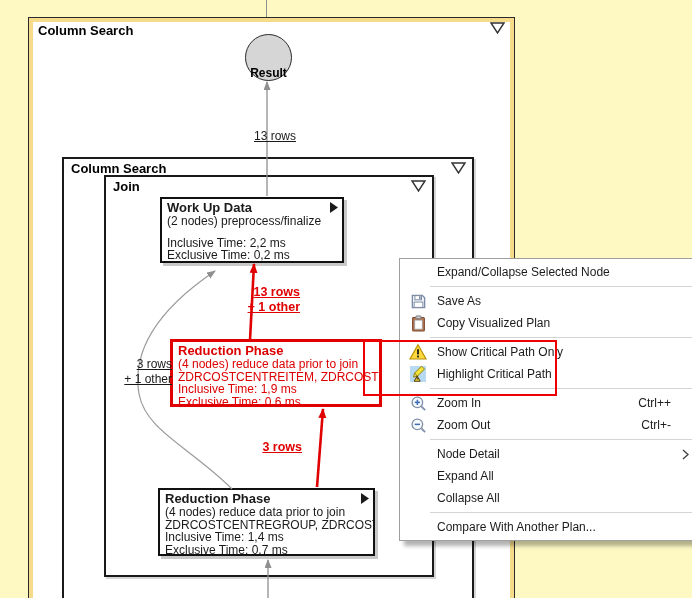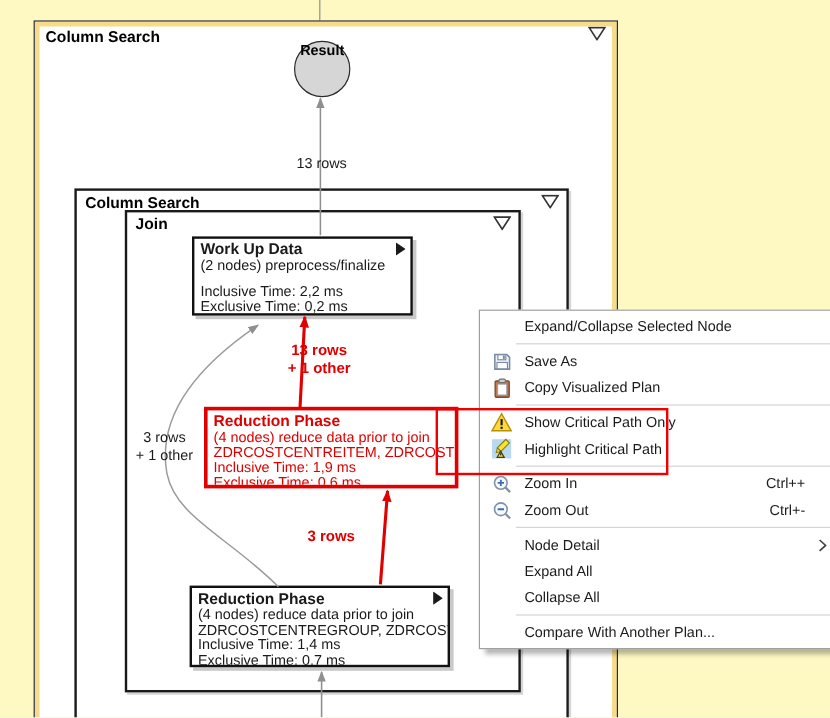--- a/index.html
+++ b/index.html
@@ -18,29 +18,29 @@
   .node{position:absolute;background:#fff;border:2px solid #111;box-shadow:3px 3px 0 #c9c9c9;
         padding:2px 5px;font-size:12px;line-height:12.6px;color:#1a1a1a;overflow:hidden;white-space:nowrap;}
   .node .t{font-size:13px;font-weight:bold;line-height:14px;}
   .node .gap{height:9px;}
   .node.red{border:3px solid #e00000;color:#dd0000;box-shadow:none;}
   .node.red .t{color:#dd0000;}
   .expand-arrow{position:absolute;top:3px;right:4px;}
 
   
   .result{position:absolute;left:245px;top:34px;width:45px;height:45px;border-radius:50%;
-          background:#d6d6d6;border:1.5px solid #2b2b2b;display:flex;align-items:flex-start;justify-content:center;
+          background:#d6d6d6;border:1.5px solid #2b2b2b;display:flex;align-items:flex-end;justify-content:center;
           font-size:12px;font-weight:bold;color:#000;}
 
   
   svg.edges{position:absolute;left:0;top:0;width:692px;height:598px;pointer-events:none;z-index:10;}
   .vline-top{position:absolute;left:266px;top:0;width:1.3px;height:18px;background:#8f8f8f;}
 
   
-  .elabel{position:absolute;text-align:center;font-size:12px;color:#1a1a1a;line-height:14.5px;z-index:11;white-space:nowrap;}
+  .elabel{position:absolute;text-align:right;font-size:12px;color:#1a1a1a;line-height:14.5px;z-index:11;white-space:nowrap;text-decoration:underline;}
   .elabel.redbold{color:#e00000;font-weight:bold;font-size:12.5px;line-height:15px;}
 
   
   .menu{position:absolute;left:371px;top:258px;width:313px;height:283px;background:#fff;
         border:1px solid #a0a0a0;box-shadow:5px 5px 4px rgba(0,0,0,0.30);z-index:50;
         padding:2px 0;box-sizing:border-box;margin-left:28px;}
   .mi{display:flex;align-items:center;height:22px;padding-left:7px;font-size:12px;color:#1b1b1b;cursor:default;}
   .mi .ic{width:22px;height:20px;display:flex;align-items:center;justify-content:center;flex:0 0 22px;}
   .mi .lbl{margin-left:8px;white-space:nowrap;}
   .mi .sc{margin-left:auto;margin-right:40px;white-space:nowrap;}

